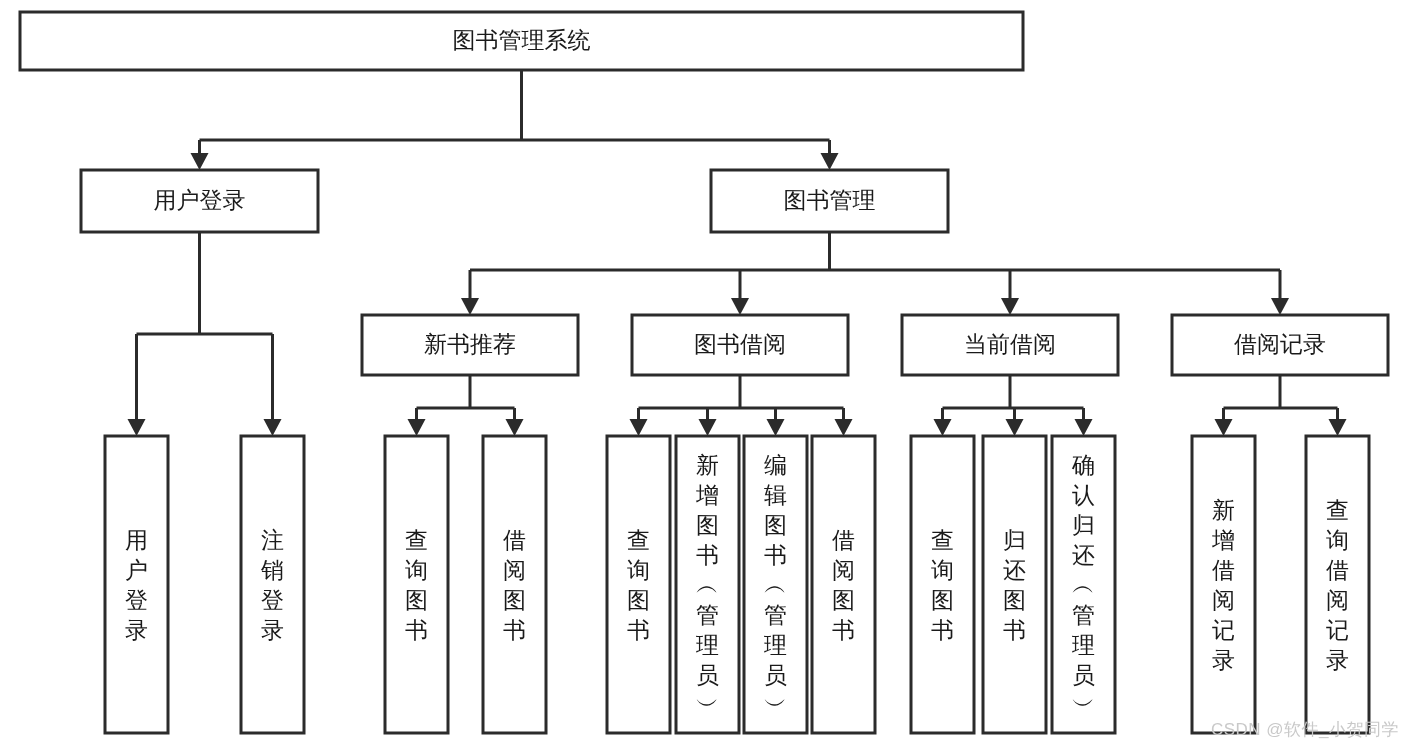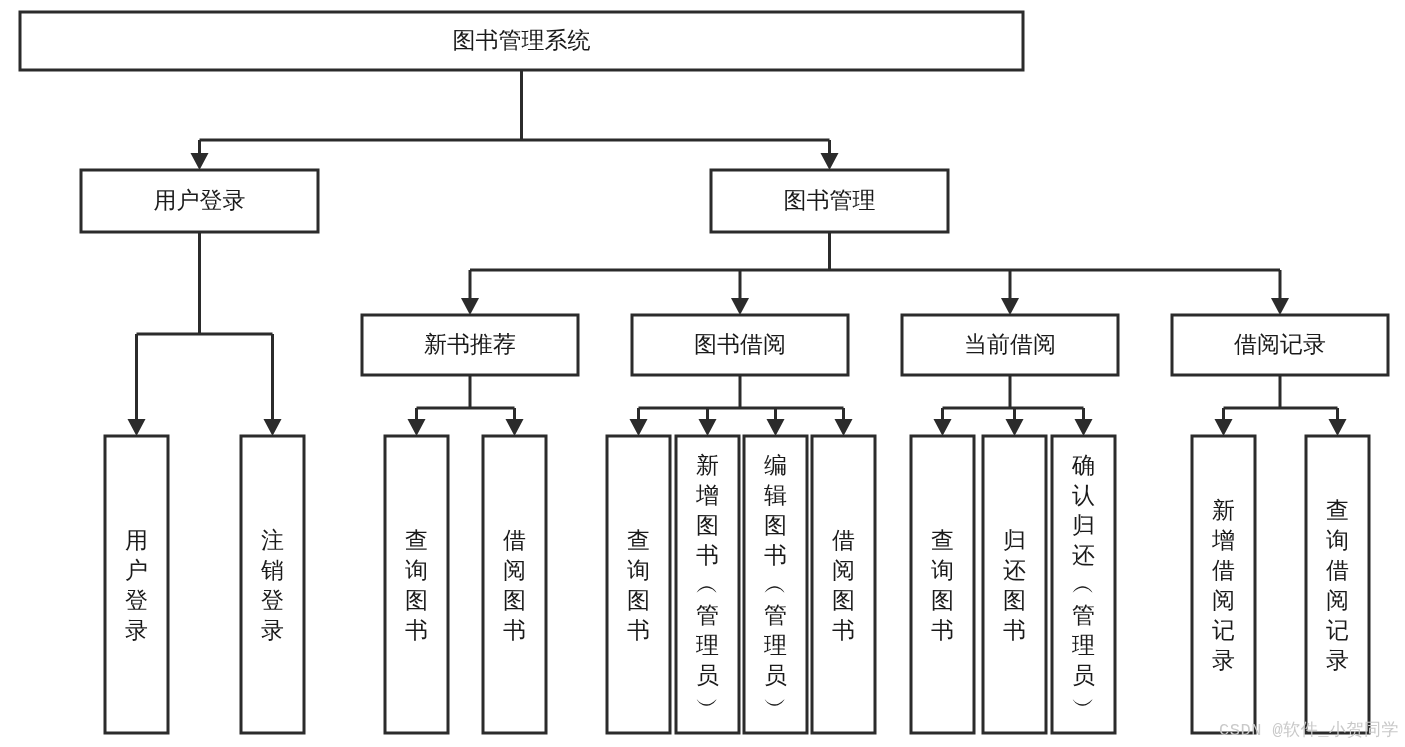--- a/index.html
+++ b/index.html
@@ -54,21 +54,21 @@
     font-family: "Liberation Sans", sans-serif;
     font-size: 23px;
     fill: #1a1a1a;
     text-anchor: middle;
     white-space: pre;
   }
   .watermark {
     position: absolute;
     right: 6px;
     bottom: 6px;
-    font-family: Liberation Mono, monospace;
+    font-family: Liberation Sans, sans-serif;
     font-size: 17px;
     color: #c9c9c9;
     letter-spacing: 0.5px;
     user-select: none;
   }
 </style>
 </head>
 <body>
 
 <div id="diagram-root">

